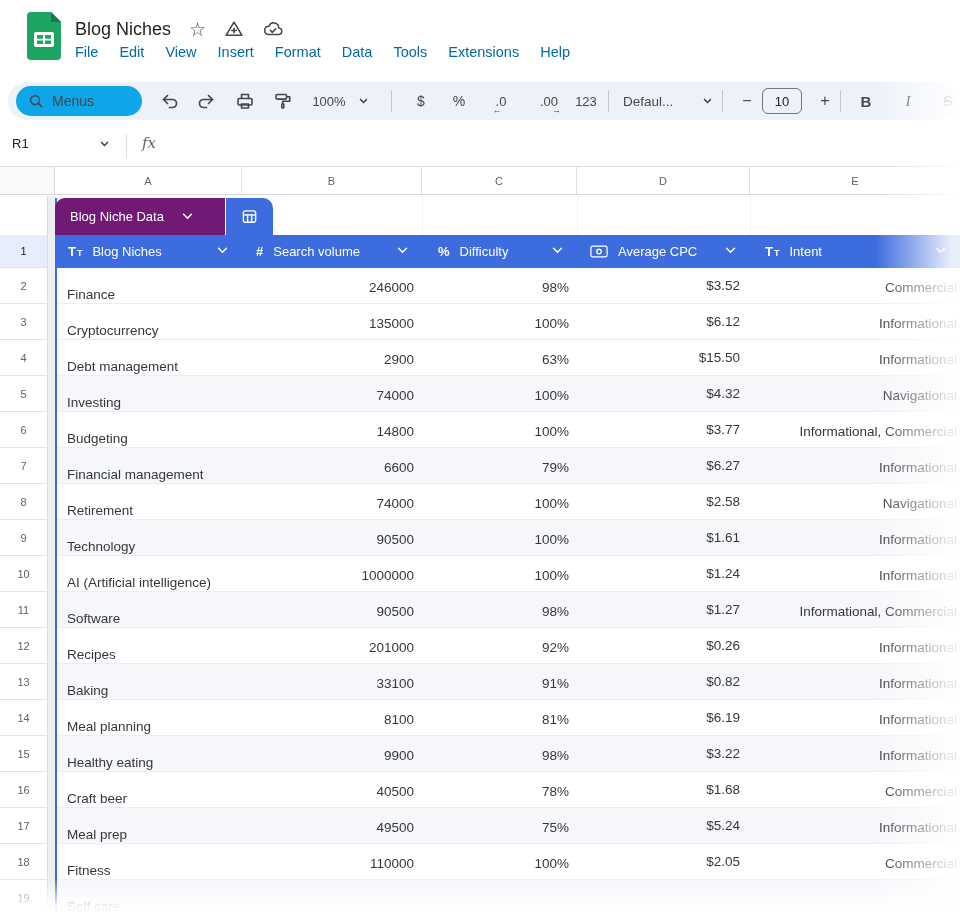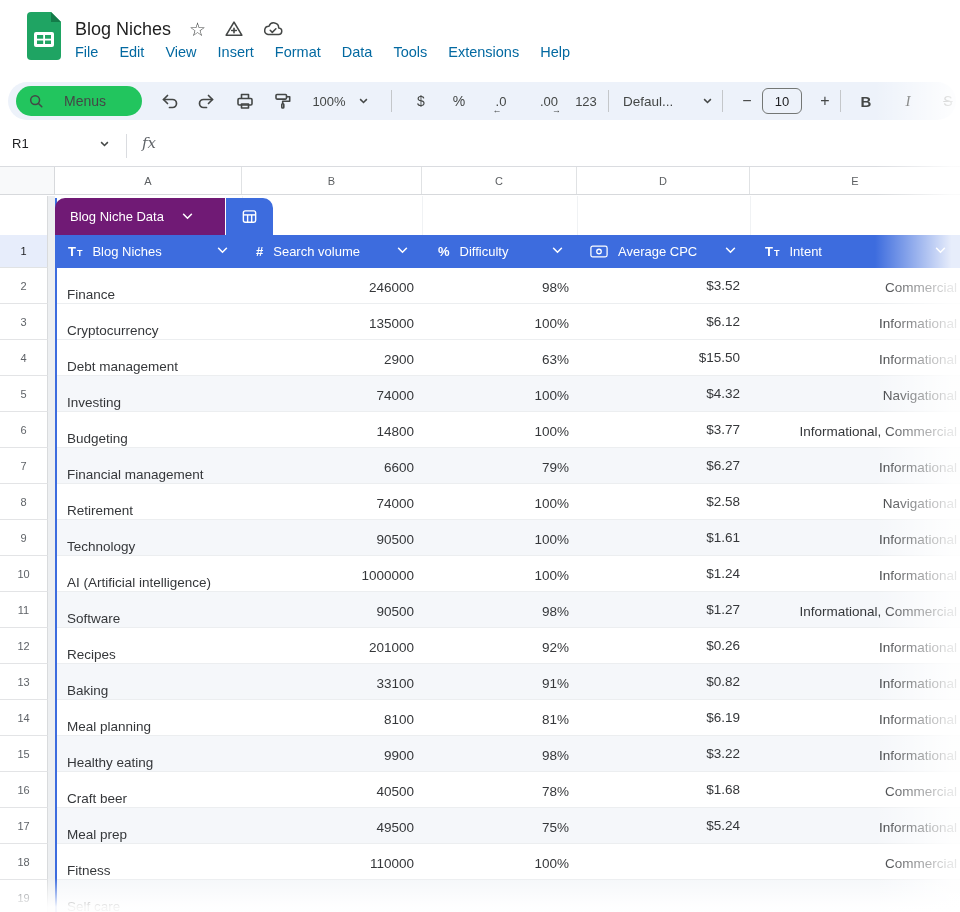--- a/index.html
+++ b/index.html
@@ -9,22 +9,22 @@
   .logo{position:absolute;left:27px;top:12px;width:34px;height:48px;}
   .title-row{position:absolute;left:75px;top:14px;height:30px;display:flex;align-items:center;gap:18px;}
   .doc-title{font-size:18px;color:#1f1f1f;}
   .tb-ico{color:#444746;display:flex;align-items:center;}
   .star{font-size:19px;line-height:1;}
   .menubar{position:absolute;left:75px;top:44px;display:flex;gap:21px;font-size:14.5px;color:#0369a1;}
   .menubar span{cursor:default;}
   
   .toolbar{position:absolute;left:8px;top:82px;width:948px;height:38px;background:#edf2fa;border-radius:22px;}
   .toolbar .ctl{position:absolute;top:7px;height:24px;display:flex;align-items:center;justify-content:center;color:#444746;}
-  .search-pill{position:absolute;left:8px;top:4px;width:126px;height:30px;background:#22c55e;border-radius:15px;
-               display:flex;align-items:center;gap:20px;padding-left:12px;box-sizing:border-box;font-size:14px;color:#444746;}
+  .search-pill{position:absolute;left:8px;top:4px;width:126px;height:30px;background:#0ea5e9;border-radius:15px;
+               display:flex;align-items:center;gap:8px;padding-left:12px;box-sizing:border-box;font-size:14px;color:#444746;}
   .divider{position:absolute;top:8px;width:1px;height:22px;background:#c4c7ca;}
   .txt13{font-size:13px;}
   .dec-wrap{position:relative;font-size:13px;font-weight:500;}
   .dec-wrap .arr{position:absolute;font-size:9px;bottom:-6px;}
   .arr-l{left:-3px;} .arr-r{right:-3px;}
   .size-box{box-sizing:border-box;width:40px;height:26px;border:1px solid #747775;border-radius:6px;
             display:flex;align-items:center;justify-content:center;font-size:13px;position:absolute;top:6px;}
   .bold-b{font-weight:700;font-size:15px;}
   .ital-b{font-style:italic;font-size:15px;font-family:"Liberation Serif",serif;}
   .strike-b{font-size:14px;text-decoration:line-through;color:#5f6368;}
@@ -481,20 +481,21 @@
           <div class="cell c-d">$5.24</div>
           <div class="cell c-e">Informational</div>
         </div>
 
         <div class="row">
           <div class="gut">18</div>
           <div class="strip"></div>
           <div class="cell c-a">Fitness</div>
           <div class="cell c-b">110000</div>
           <div class="cell c-c">100%</div>
+          <div class="cell c-d">$2.05</div>
           <div class="cell c-e">Commercial</div>
         </div>
 
         <div class="row band">
           <div class="gut">19</div>
           <div class="strip"></div>
           <div class="cell c-a">Self care</div>
           <div class="cell c-b"></div>
           <div class="cell c-c"></div>
           <div class="cell c-d"></div>

